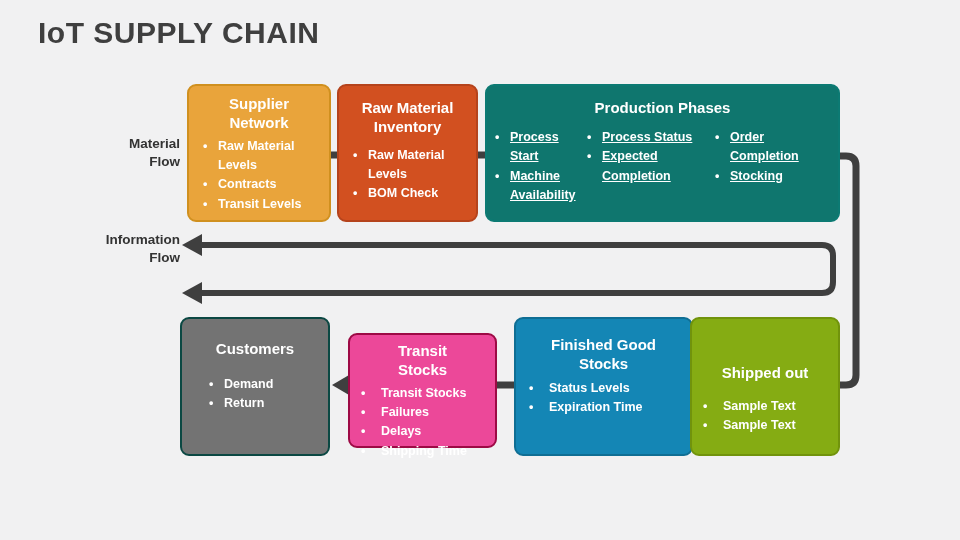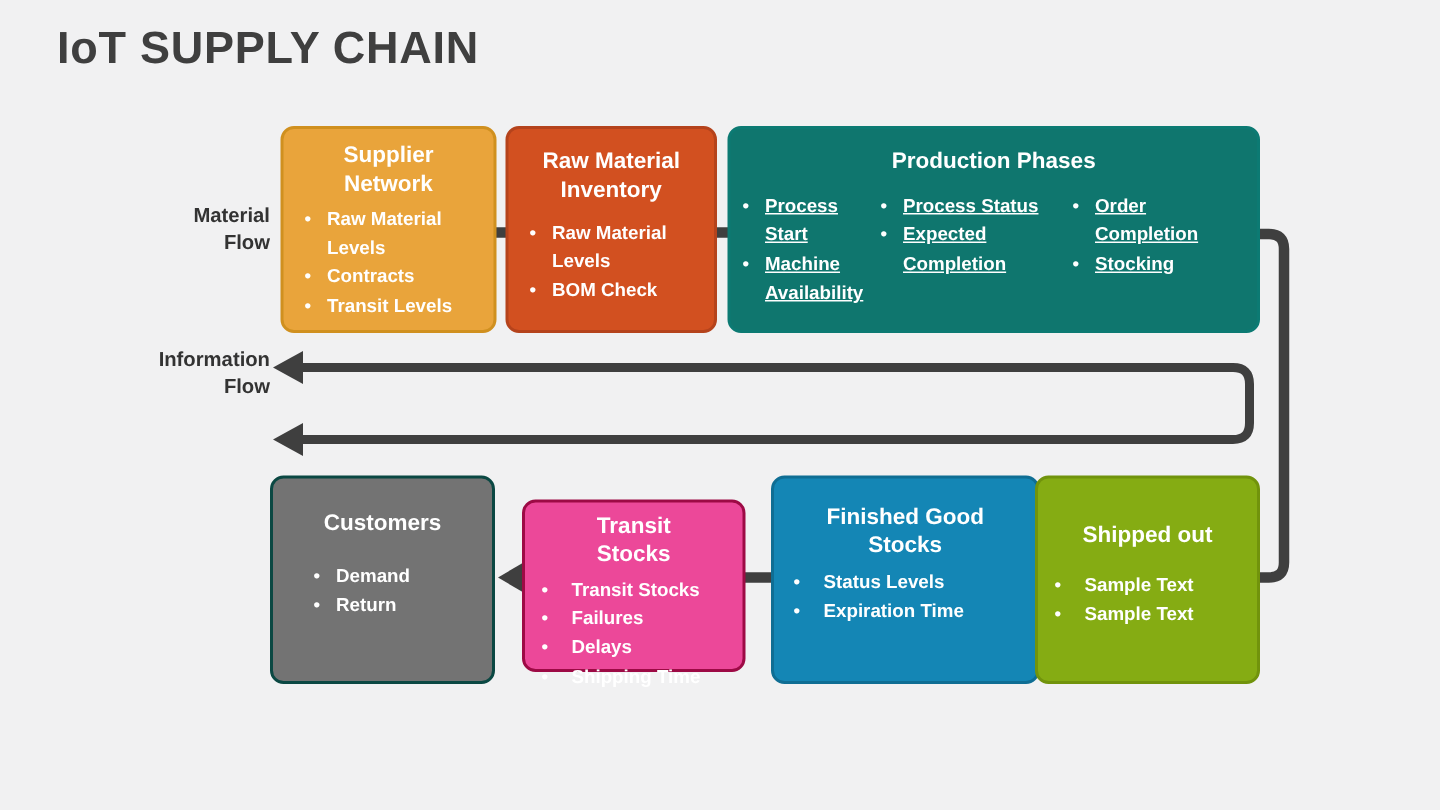--- a/index.html
+++ b/index.html
@@ -52,21 +52,21 @@
   #box-customers ul{margin:16px 4px 0 26px;}
   #box-transit{left:348px;top:317px;width:149px;height:115px;background:#ec4899;border-color:#9D0A45;margin-top:16px;}
   #box-transit h2{margin:7px 30px 0;}
   #box-transit ul{margin:4px 2px 0 10px;}
   #box-transit li{padding-left:21px;}
   #box-finished{left:514px;top:317px;width:179px;height:139px;background:#1486B5;border-color:#0F6E94;}
   #box-finished h2{margin:17px 12px 0;}
   #box-finished ul{margin:5px 14px 0 12px;}
   #box-finished li{padding-left:21px;}
   #box-shipped{left:690px;top:317px;width:150px;height:139px;background:#85AC13;border-color:#71930C;}
-  #box-shipped h2{margin:29px 10px 0;}
+  #box-shipped h2{margin:45px 10px 0;}
   #box-shipped ul{margin:14px 2px 0 10px;}
   #box-shipped li{padding-left:21px;}
 </style>
 </head>
 <body>
 
 <h1 class="slide-title">IoT SUPPLY CHAIN</h1>
 
 <div class="flow-label" id="material-flow-label">
   <span>Material</span><br>

